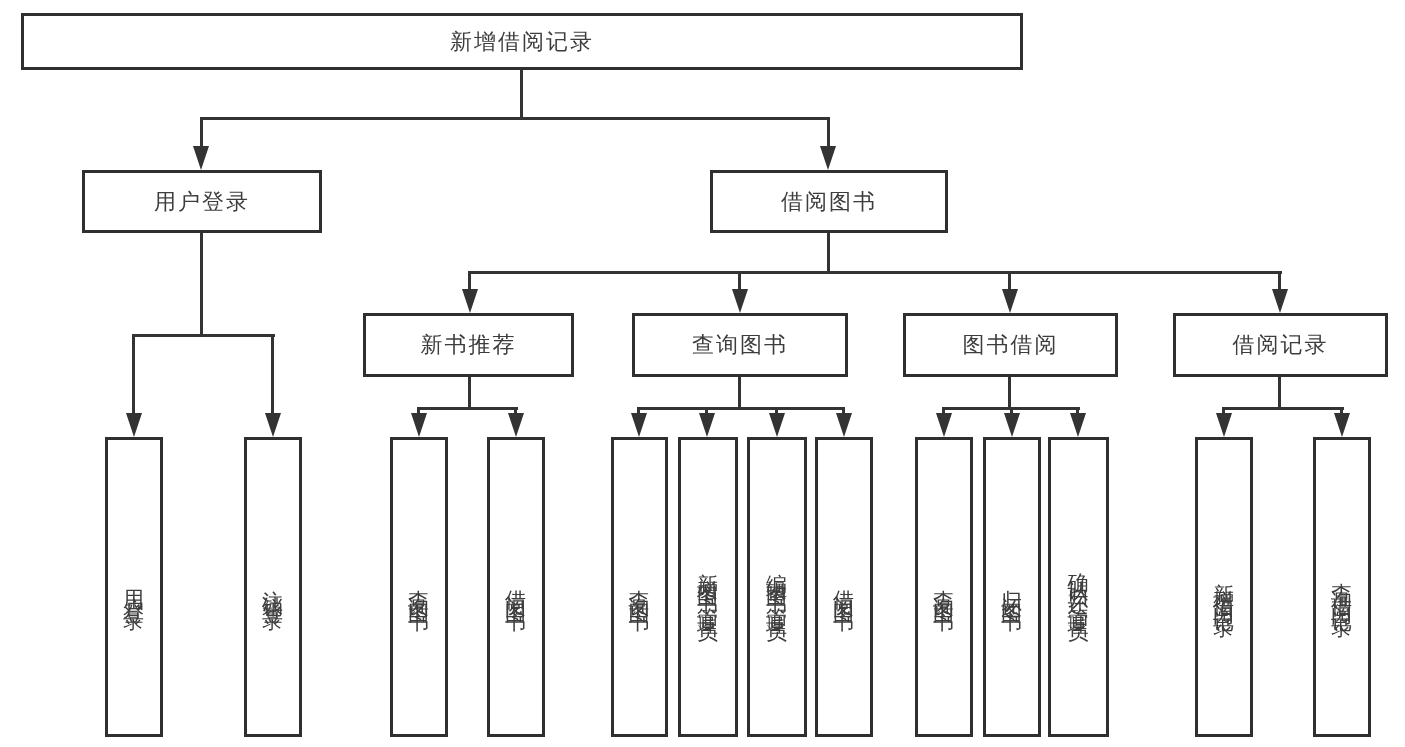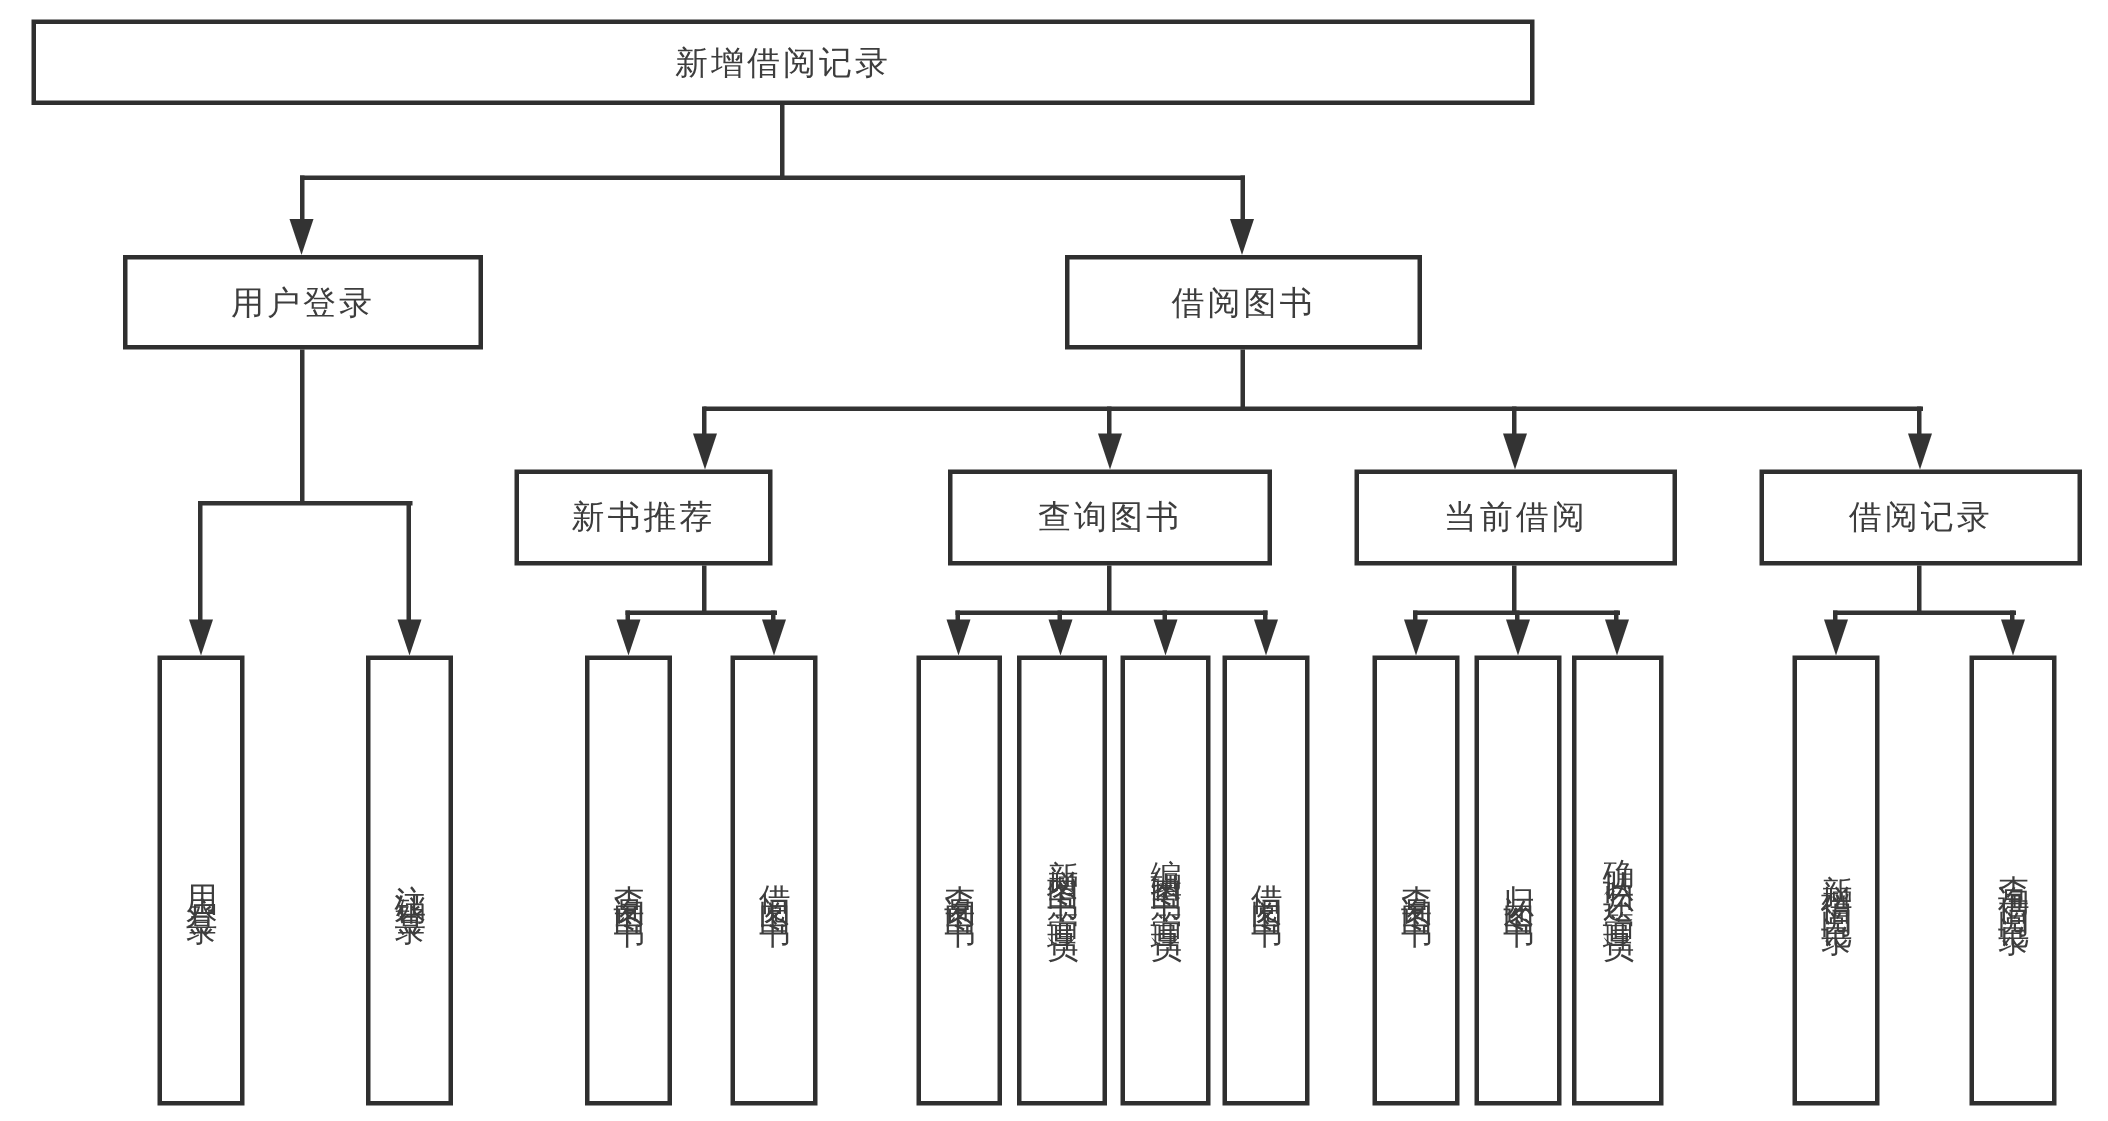--- a/index.html
+++ b/index.html
@@ -69,28 +69,28 @@
   <div class="hl" style="left:469px;top:271px;width:813px;"></div>
   <div class="vl" style="left:468px;top:271px;height:20px;"></div>
   <div class="ah" style="left:462px;top:289px;"></div>
   <div class="vl" style="left:738px;top:271px;height:20px;"></div>
   <div class="ah" style="left:732px;top:289px;"></div>
   <div class="vl" style="left:1008px;top:271px;height:20px;"></div>
   <div class="ah" style="left:1002px;top:289px;"></div>
   <div class="vl" style="left:1278px;top:271px;height:20px;"></div>
   <div class="ah" style="left:1272px;top:289px;"></div>
 
-  <div class="node" style="left:343px;top:313px;width:172px;height:64px;">
+  <div class="node" style="left:363px;top:313px;width:211px;height:64px;">
     <span>新书推荐</span>
   </div>
   <div class="node" style="left:632px;top:313px;width:216px;height:64px;">
     <span>查询图书</span>
   </div>
   <div class="node" style="left:903px;top:313px;width:215px;height:64px;">
-    <span>当前借阅</span>
+    <span>图书借阅</span>
   </div>
   <div class="node" style="left:1173px;top:313px;width:215px;height:64px;">
     <span>借阅记录</span>
   </div>
 
   <div class="vl" style="left:468px;top:377px;height:33px;"></div>
   <div class="hl" style="left:417px;top:407px;width:101px;"></div>
   <div class="vl" style="left:417px;top:407px;height:9px;"></div>
   <div class="ah" style="left:411px;top:413px;"></div>
   <div class="vl" style="left:514px;top:407px;height:9px;"></div>

